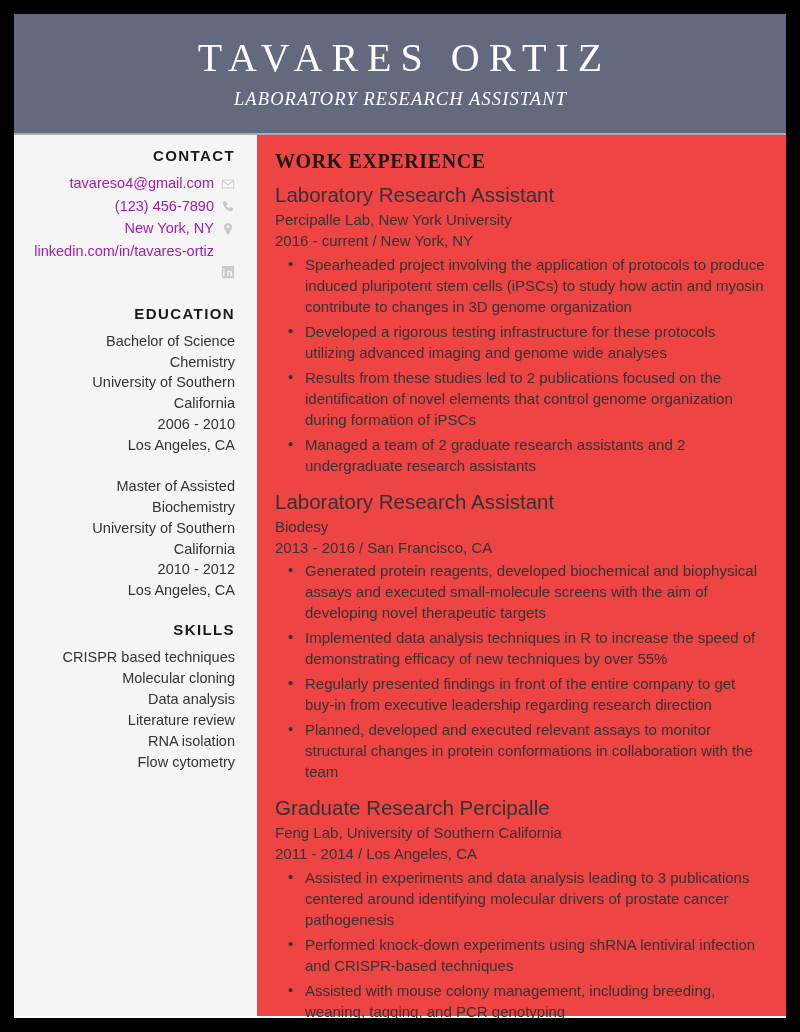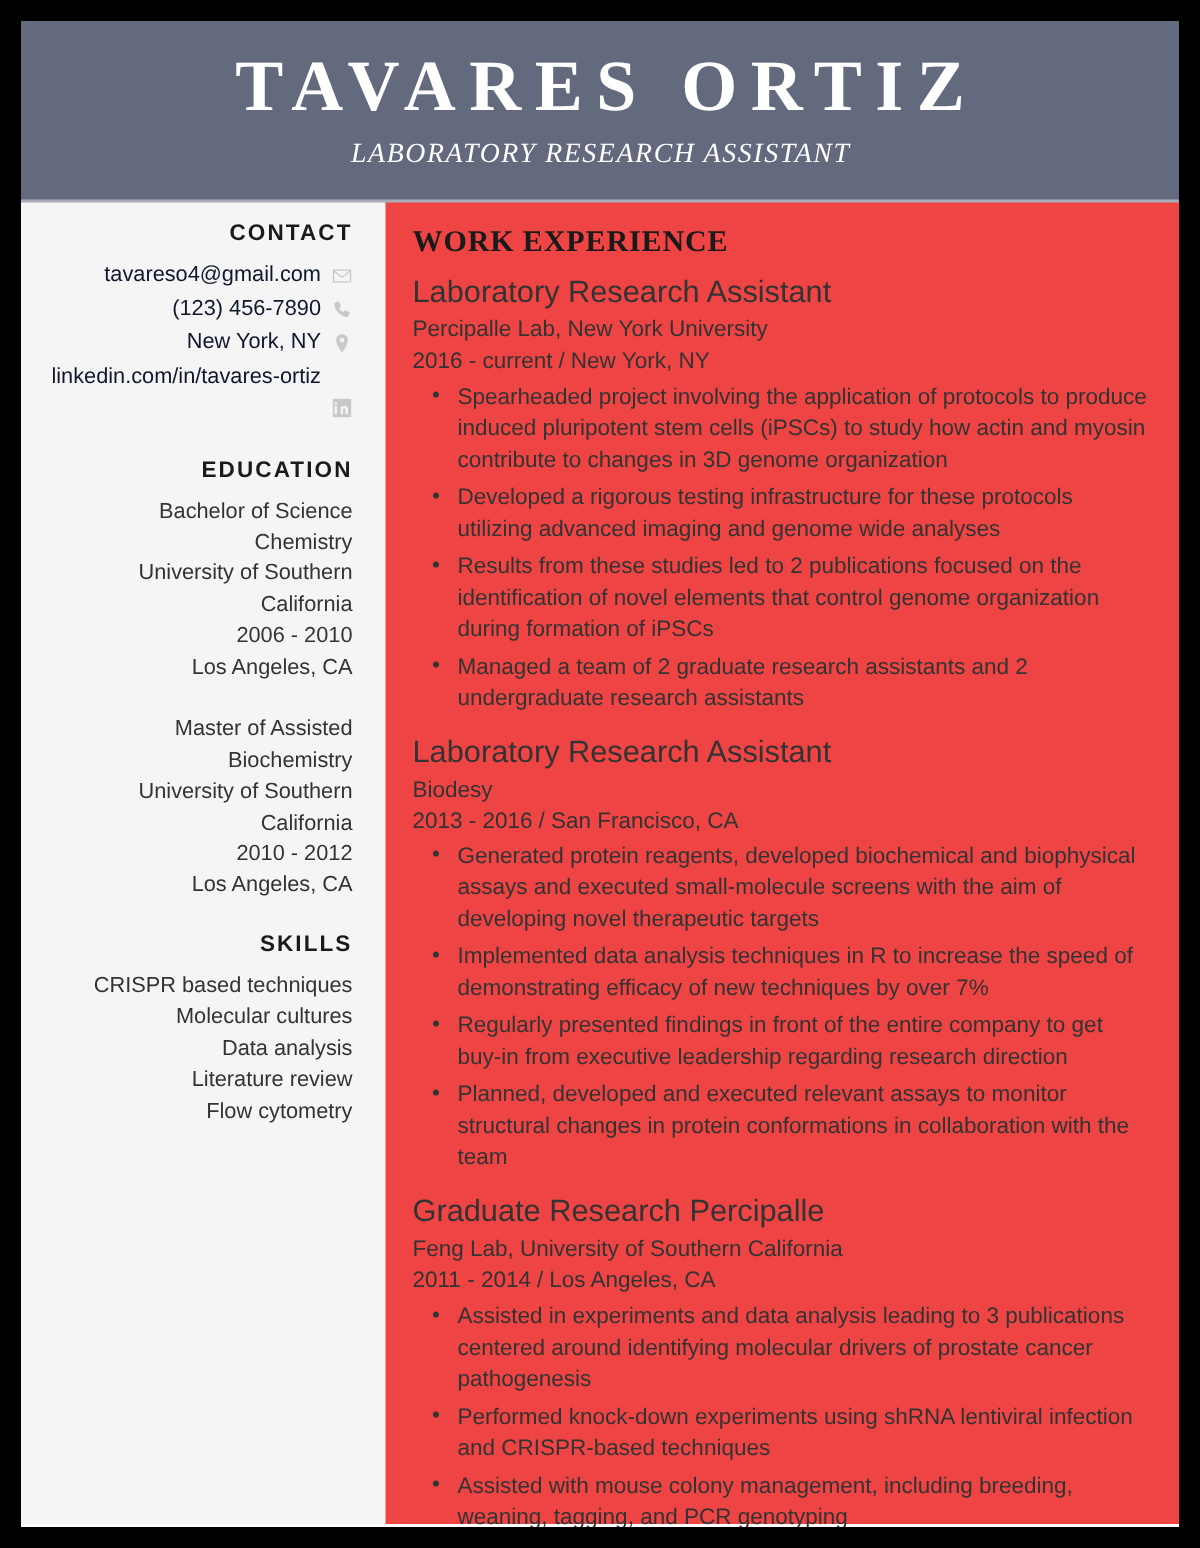--- a/index.html
+++ b/index.html
@@ -30,23 +30,23 @@
     border-bottom: 2px solid #a8acba;
     box-sizing: border-box;
     display: flex;
     flex-direction: column;
     align-items: center;
     justify-content: center;
   }
   #name {
     font-family: "Liberation Serif", "DejaVu Serif", serif;
     color: #ffffff;
-    font-size: 48px;
+    font-size: 40px;
     letter-spacing: 9px;
-    font-weight: 700;
+    font-weight: 400;
     line-height: 1.05;
     padding-left: 9px;
     margin-bottom: 10px;
   }
   #title {
     font-family: "Liberation Serif", "DejaVu Serif", serif;
     color: #ffffff;
     font-size: 18.5px;
     font-style: italic;
     letter-spacing: 1.1px;
@@ -88,21 +88,21 @@
 
   .contact-row {
     display: flex;
     align-items: flex-start;
     justify-content: flex-end;
     gap: 7px;
     margin-bottom: 2px;
   }
   .contact-text {
     font-size: 14.5px;
-    color: #0f172a;
+    color: #a21caf;
     line-height: 1.42;
     text-align: left;
   }
   .cicon {
     flex: none;
     width: 14px;
     height: 14px;
     margin-top: 4px;
     fill: #c9c9c9;
   }
@@ -225,23 +225,24 @@
         <div class="edu-line">Biochemistry</div>
         <div class="edu-line">University of Southern California</div>
         <div class="edu-line">2010 - 2012</div>
         <div class="edu-line">Los Angeles, CA</div>
       </div>
 
       <div class="side-heading">SKILLS</div>
 
       <div id="skills-list">
         <div class="skill-line">CRISPR based techniques</div>
-        <div class="skill-line">Molecular cultures</div>
+        <div class="skill-line">Molecular cloning</div>
         <div class="skill-line">Data analysis</div>
         <div class="skill-line">Literature review</div>
+        <div class="skill-line">RNA isolation</div>
         <div class="skill-line">Flow cytometry</div>
       </div>
 
     </div>
 
     <div id="main">
 
       <div id="main-heading">WORK EXPERIENCE</div>
 
       <div class="job">
@@ -259,21 +260,21 @@
       </div>
 
       <div class="job">
         <div class="job-title">Laboratory Research Assistant</div>
         <div class="job-org">Biodesy</div>
         <div class="job-meta">
           <span>2013 - 2016</span><span class="sep">/</span><span>San Francisco, CA</span>
         </div>
         <ul class="bullets">
           <li>Generated protein reagents, developed biochemical and biophysical assays and executed small-molecule screens with the aim of developing novel therapeutic targets</li>
-          <li>Implemented data analysis techniques in R to increase the speed of demonstrating efficacy of new techniques by over 7%</li>
+          <li>Implemented data analysis techniques in R to increase the speed of demonstrating efficacy of new techniques by over 55%</li>
           <li>Regularly presented findings in front of the entire company to get buy-in from executive leadership regarding research direction</li>
           <li>Planned, developed and executed relevant assays to monitor structural changes in protein conformations in collaboration with the team</li>
         </ul>
       </div>
 
       <div class="job">
         <div class="job-title">Graduate Research Percipalle</div>
         <div class="job-org">Feng Lab, University of Southern California</div>
         <div class="job-meta">
           <span>2011 - 2014</span><span class="sep">/</span><span>Los Angeles, CA</span>

